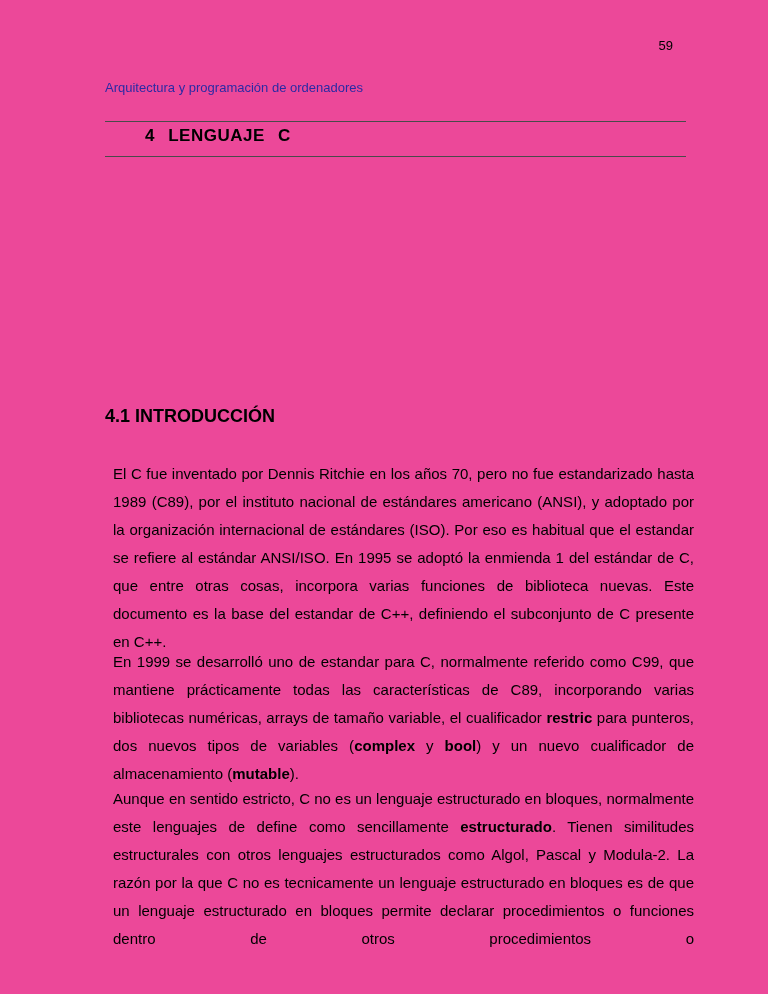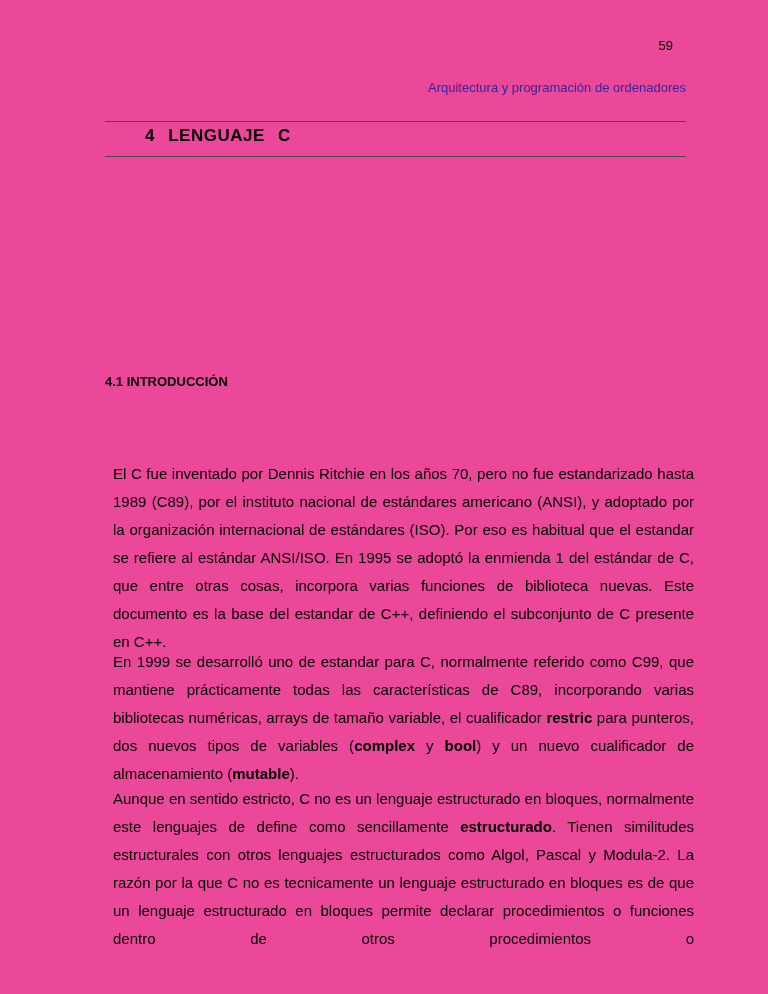--- a/index.html
+++ b/index.html
@@ -21,21 +21,21 @@
     position: absolute;
     top: 38px;
     right: 95px;
     font-size: 13px;
   }
   .doc-header {
     position: absolute;
     top: 80px;
     left: 105px;
     width: 581px;
-    text-align: right;
+    text-align: left;
     font-size: 13px;
     color: #2a2aa5;
     cursor: pointer;
   }
   .rule {
     position: absolute;
     left: 105px;
     width: 581px;
     height: 1px;
     background: #4a4a4a;
@@ -47,23 +47,23 @@
     top: 126px;
     left: 105px;
     font-size: 17px;
     font-weight: bold;
     letter-spacing: 0.5px;
     word-spacing: 8px;
     margin-left: 40px;
   }
   .section-title {
     position: absolute;
-    top: 374px;
+    top: 406px;
     left: 105px;
-    font-size: 13px;
+    font-size: 18px;
     font-weight: bold;
   }
   .body-text {
     position: absolute;
     left: 105px;
     width: 581px;
     margin: 8px;
     font-size: 15px;
     line-height: 28px;
     text-align: justify;

